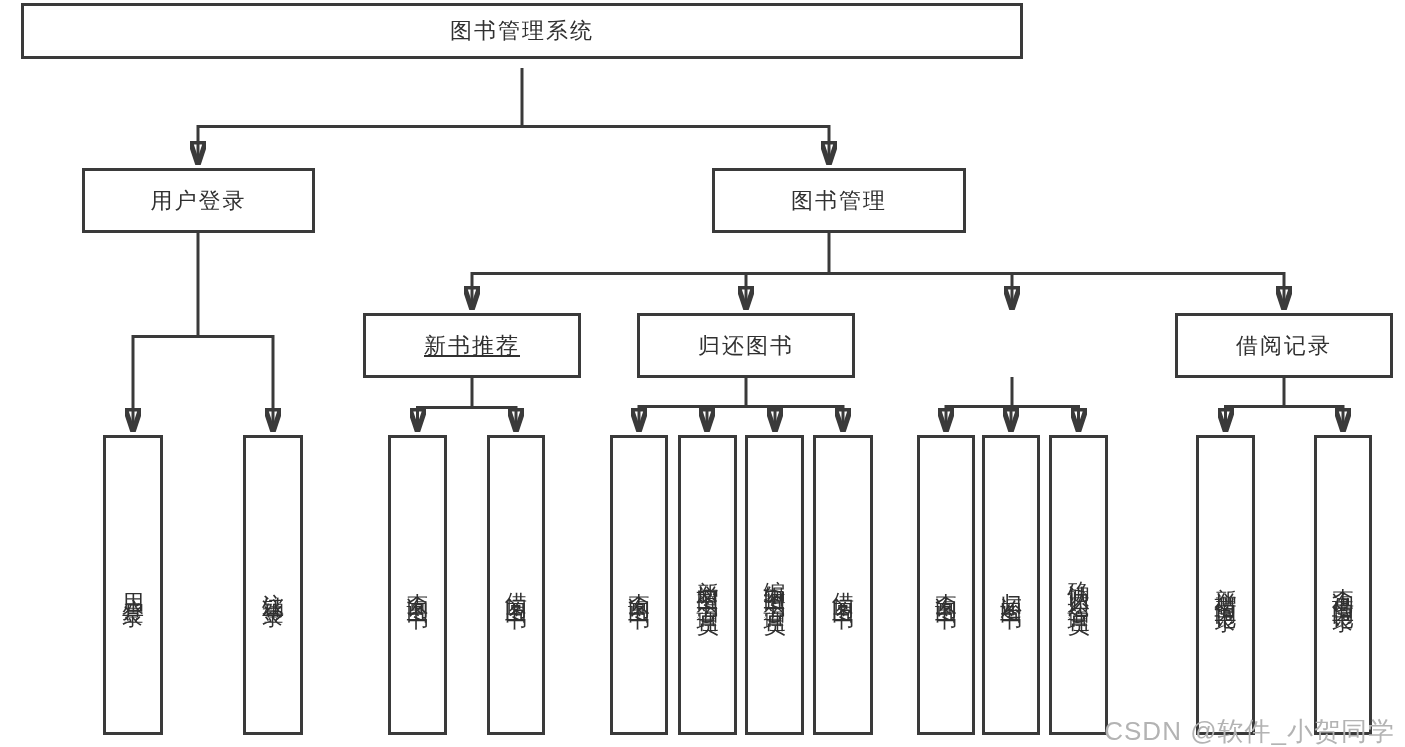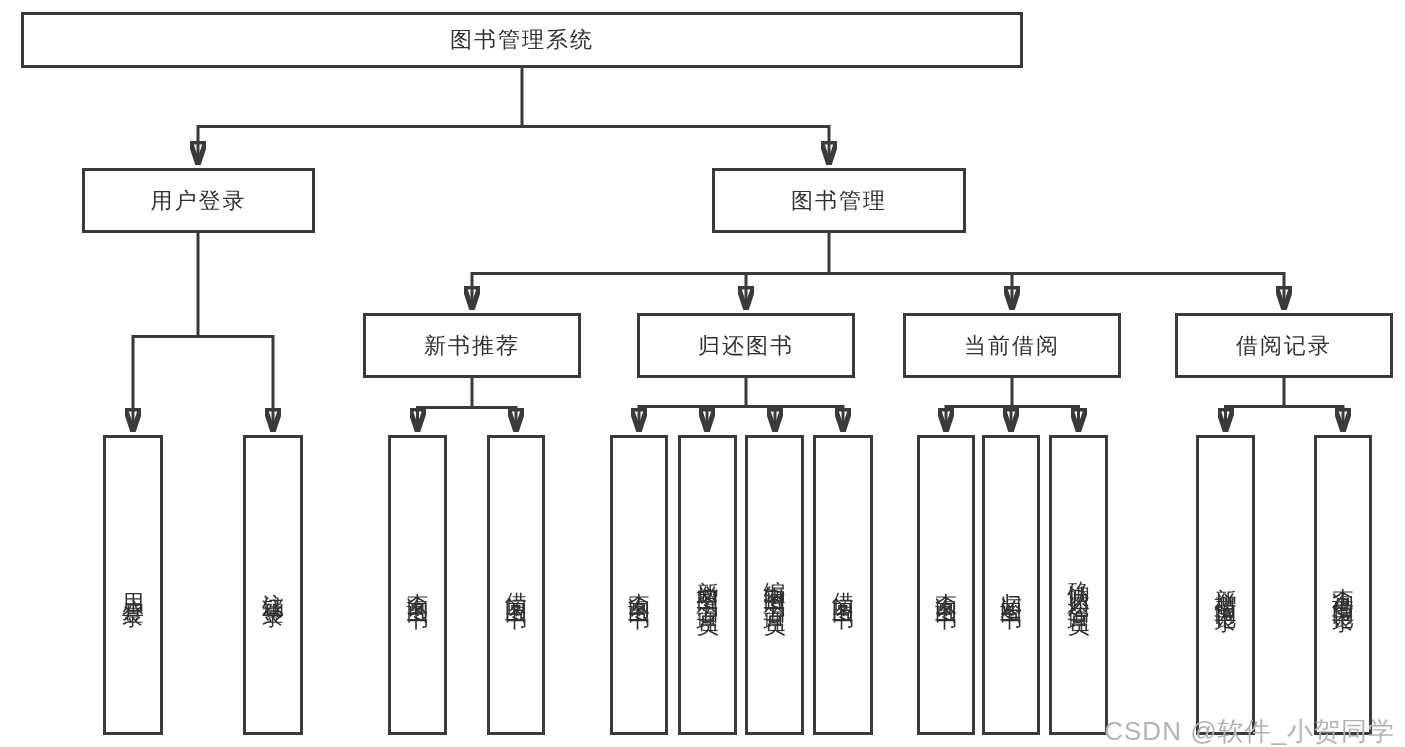--- a/index.html
+++ b/index.html
@@ -107,28 +107,27 @@
     </g>
 
     <g>
       <path d="M1284,377 V406.5"></path>
       <path d="M1224,406.5 H1344.5"></path>
       <path class="arrowline" d="M1225.5,408 V432"></path>
       <path class="arrowline" d="M1343,408 V432"></path>
     </g>
   </svg>
 
-  <div class="node" style="left:21px;top:12px;width:1002px;height:56px;">图书管理系统</div>
+  <div class="node" style="left:21px;top:3px;width:1002px;height:56px;">图书管理系统</div>
 
   <div class="node" style="left:82px;top:168px;width:233px;height:65px;">用户登录</div>
   <div class="node" style="left:712px;top:168px;width:254px;height:65px;">图书管理</div>
 
-  <div class="node" style="left:363px;top:313px;width:218px;height:65px;">新书推荐</div>
+  <div class="node" style="left:363px;top:313px;width:218px;height:65px;text-decoration:underline;">新书推荐</div>
   <div class="node" style="left:637px;top:313px;width:218px;height:65px;">归还图书</div>
-  <div class="node" style="left:903px;top:313px;width:218px;height:65px;">当前借阅</div>
   <div class="node" style="left:1175px;top:313px;width:218px;height:65px;">借阅记录</div>
 
   <div class="node vnode" style="left:103px;top:435px;width:60px;height:300px;">用户登录</div>
   <div class="node vnode" style="left:243px;top:435px;width:60px;height:300px;">注销登录</div>
 
   <div class="node vnode" style="left:388px;top:435px;width:59px;height:300px;">查询图书</div>
   <div class="node vnode" style="left:487px;top:435px;width:58px;height:300px;">借阅图书</div>
 
   <div class="node vnode" style="left:610px;top:435px;width:58px;height:300px;">查询图书</div>
   <div class="node vnode" style="left:678px;top:435px;width:59px;height:300px;">新增图书（管理员）</div>

